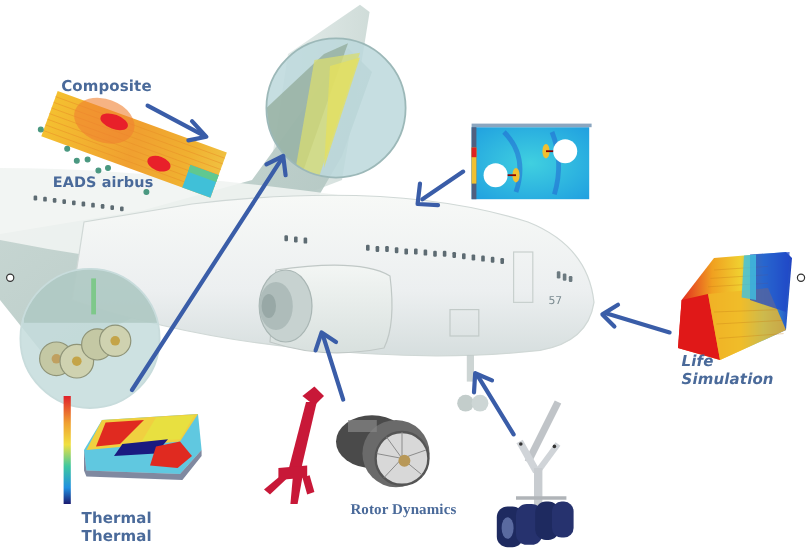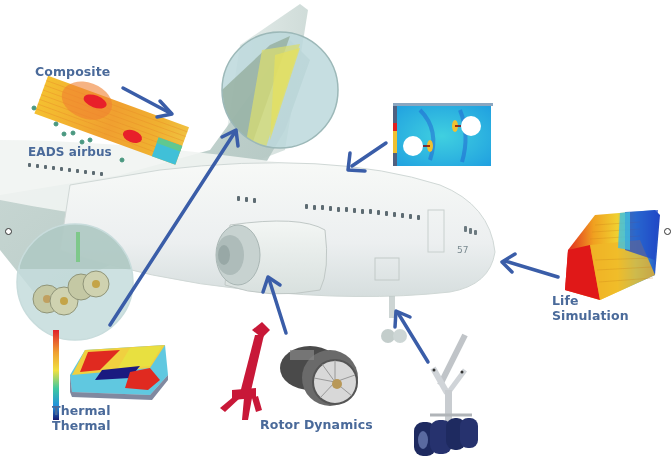--- a/index.html
+++ b/index.html
@@ -1,20 +1,20 @@
 <!DOCTYPE html>
 <html><head>
 <meta charset="utf-8">
 <style>
   html, body { margin: 0; padding: 0; }
   body { width: 672px; height: 467px; overflow: hidden; background: #ffffff; font-family: "DejaVu Sans", sans-serif; }
   #stage { position: relative; width: 672px; height: 467px; background: #ffffff; }
   svg.main { position: absolute; left: 0; top: 0; }
   .label { position: absolute; color: #4a6a9a; font-weight: bold; font-size: 12.5px; line-height: 15px; letter-spacing: 0.1px; white-space: nowrap; }
-  .label span { display: block; }
+  .label span { display: block; margin-left: 16px; }
   .handle { position: absolute; width: 5px; height: 5px; border: 1px solid #333; border-radius: 50%; background: #fff; }
 </style>
 </head>
 <body>
 
 <div id="stage">
 <svg class="main" width="672" height="467" viewBox="0 0 672 467">
   <defs>
     <linearGradient id="fuseGrad" x1="0" y1="0" x2="0" y2="1">
       <stop offset="0" stop-color="#f7f9f7"></stop>
@@ -292,27 +292,27 @@
     </g>
   </g>
 </svg>
 
 <div class="label" style="left:35px; top:64px;">
   <span>Composite</span>
 </div>
 <div class="label" style="left:28px; top:145px; font-size:12px;">
   <span>EADS airbus</span>
 </div>
-<div class="label" style="left:552px; top:293px;">
+<div class="label" style="left:552px; top:293px;font-style:italic;">
   <span>Life</span>
   <span>Simulation</span>
 </div>
-<div class="label" style="left:260px; top:417px;">
+<div class="label" style="left:276px; top:417px;font-family:Liberation Serif, serif;">
   <span>Rotor Dynamics</span>
 </div>
-<div class="label" style="left:52px; top:403px;">
+<div class="label" style="left:52px; top:424px;">
   <span>Thermal</span>
   <span>Thermal</span>
 </div>
 
 <div class="handle" style="left:5px; top:228px;"></div>
 <div class="handle" style="left:664px; top:228px;"></div>
 </div>
 
 </body></html>

